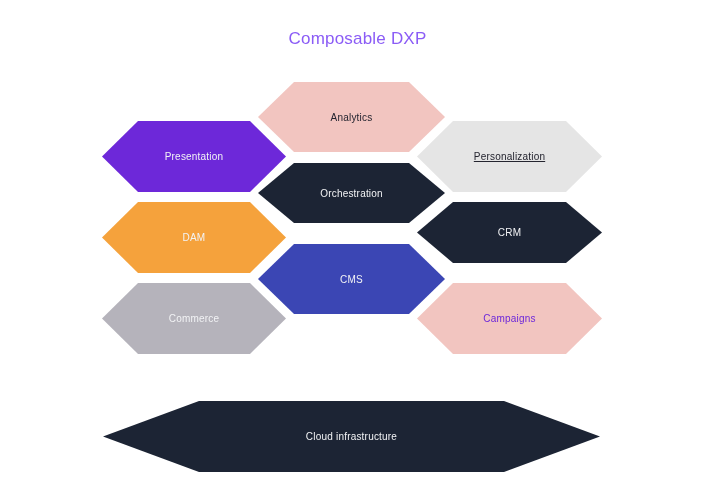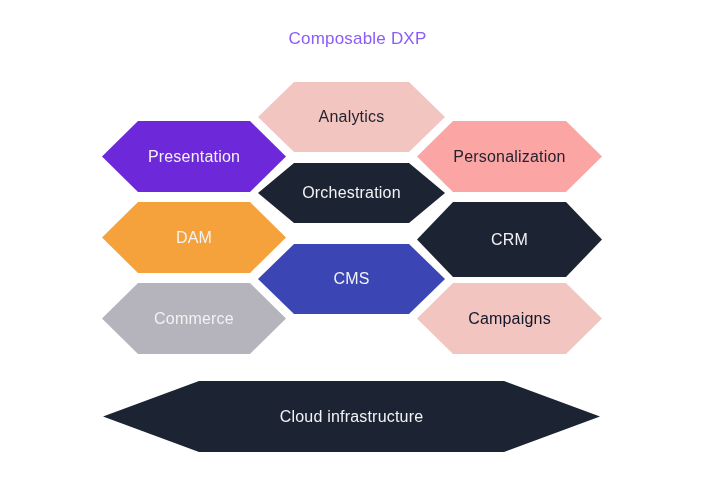--- a/index.html
+++ b/index.html
@@ -30,54 +30,55 @@
     position: absolute;
     display: flex;
     align-items: center;
     justify-content: center;
   }
   .hex-sm {
     clip-path: polygon(36px 0, calc(100% - 36px) 0, 100% 50%, calc(100% - 36px) 100%, 36px 100%, 0 50%);
   }
   .hex-wide {
     clip-path: polygon(96px 0, calc(100% - 96px) 0, 100% 50%, calc(100% - 96px) 100%, 96px 100%, 0 50%);
+    margin-top: 20px;
   }
   .hex-label {
-    font-size: 16px;
+    font-size: 10px;
     letter-spacing: 0.2px;
     white-space: nowrap;
   }
   
   .pos-analytics       { left: 258px; top:  82px; width: 187px; height: 70px; }
   .pos-presentation    { left: 102px; top: 121px; width: 184px; height: 71px; }
   .pos-personalization { left: 417px; top: 121px; width: 185px; height: 71px; }
   .pos-orchestration   { left: 258px; top: 163px; width: 187px; height: 60px; }
   .pos-dam             { left: 102px; top: 202px; width: 184px; height: 71px; text-align: right; }
-  .pos-crm             { left: 417px; top: 202px; width: 185px; height: 75px; }
+  .pos-crm             { left: 417px; top: 202px; width: 185px; height: 61px; }
   .pos-cms             { left: 258px; top: 244px; width: 187px; height: 70px; }
   .pos-commerce        { left: 102px; top: 283px; width: 184px; height: 71px; }
   .pos-campaigns       { left: 417px; top: 283px; width: 185px; height: 71px; }
   .pos-cloud           { left: 103px; top: 381px; width: 497px; height: 71px; }
 </style>
 </head>
 <body>
 
 <div class="canvas">
 
   <div class="diagram-title">Composable DXP</div>
 
   <div class="hex hex-sm pos-analytics" style="background: rgb(242, 197, 192); color: rgb(36, 36, 47);">
     <span class="hex-label">Analytics</span>
   </div>
 
   <div class="hex hex-sm pos-presentation" style="background: #6d28d9; color: rgb(242, 243, 245);">
     <span class="hex-label">Presentation</span>
   </div>
 
-  <div class="hex hex-sm pos-personalization" style="background: #fca5a5; color: rgb(36, 36, 47);">
+  <div class="hex hex-sm pos-personalization" style="background: #e5e5e5; color: rgb(36, 36, 47); text-decoration: underline;">
     <span class="hex-label">Personalization</span>
   </div>
 
   <div class="hex hex-sm pos-orchestration" style="background: rgb(28, 36, 52); color: rgb(242, 243, 245);">
     <span class="hex-label">Orchestration</span>
   </div>
 
   <div class="hex hex-sm pos-dam" style="background: rgb(245, 162, 60); color: rgb(242, 243, 245);">
     <span class="hex-label">DAM</span>
   </div>
@@ -87,21 +88,21 @@
   </div>
 
   <div class="hex hex-sm pos-commerce" style="background: rgb(181, 179, 187); color: rgb(242, 243, 245);">
     <span class="hex-label">Commerce</span>
   </div>
 
   <div class="hex hex-sm pos-cms" style="background: rgb(59, 70, 180); color: rgb(242, 243, 245);">
     <span class="hex-label">CMS</span>
   </div>
 
-  <div class="hex hex-sm pos-campaigns" style="background: rgb(242, 197, 192); color: #0f172a;">
+  <div class="hex hex-sm pos-campaigns" style="background: rgb(242, 197, 192); color: #6d28d9;">
     <span class="hex-label">Campaigns</span>
   </div>
 
   <div class="hex hex-wide pos-cloud" style="background: rgb(28, 36, 52); color: rgb(242, 243, 245);">
     <span class="hex-label">Cloud infrastructure</span>
   </div>
 
 </div>
 
 </body></html>

